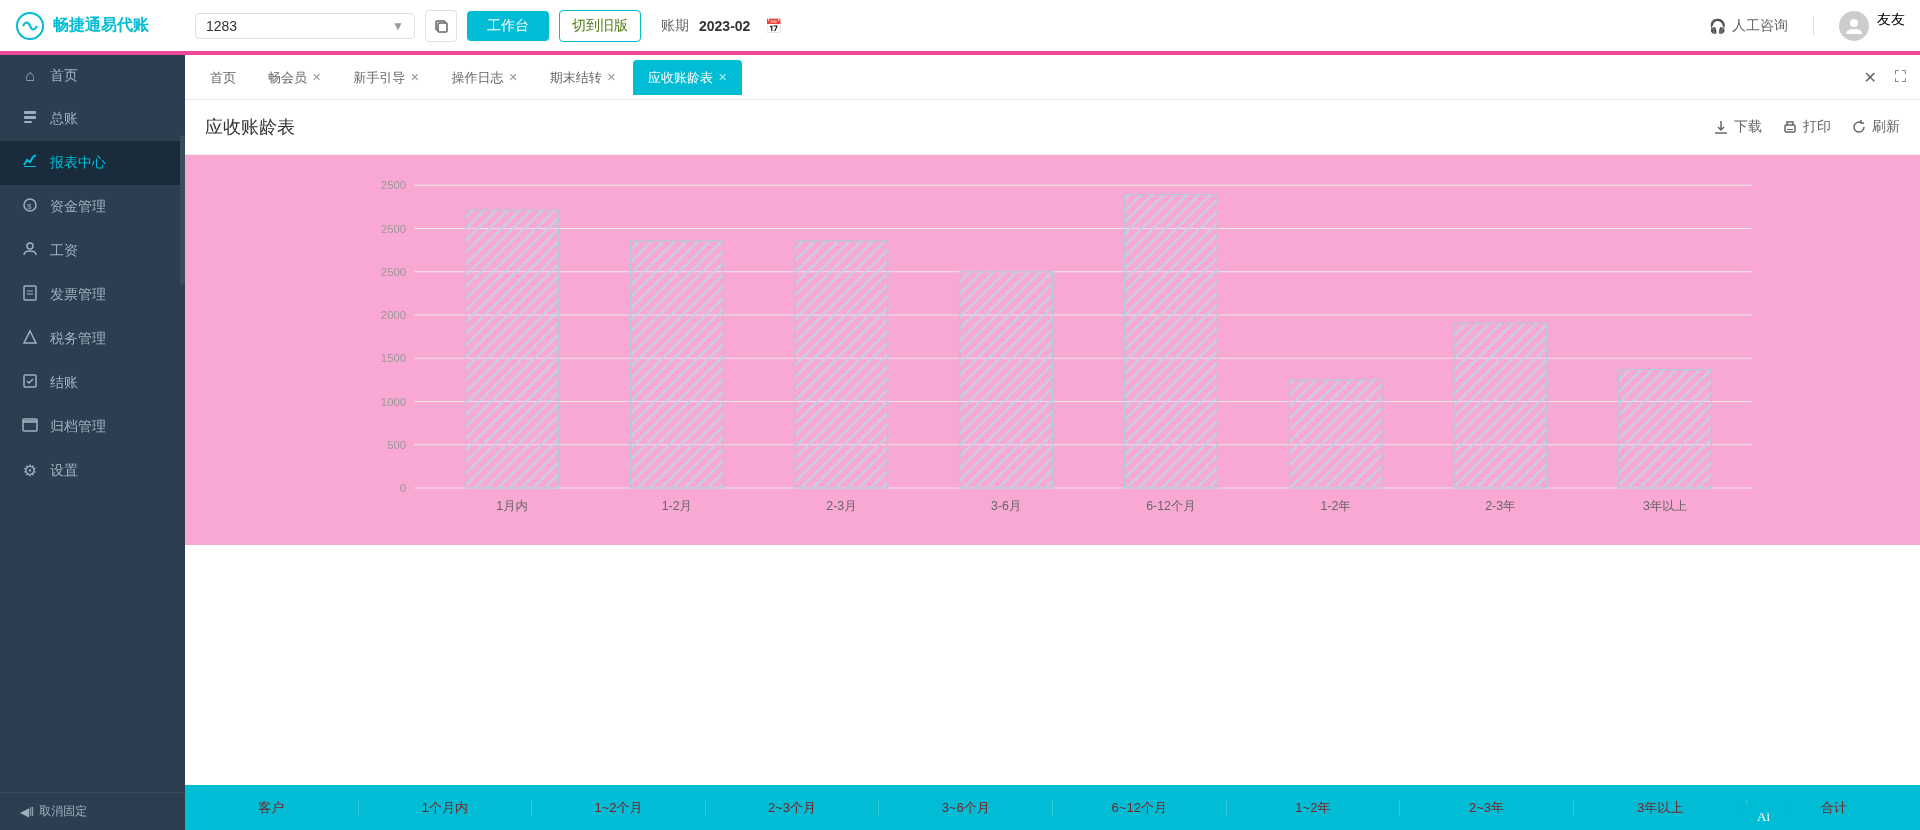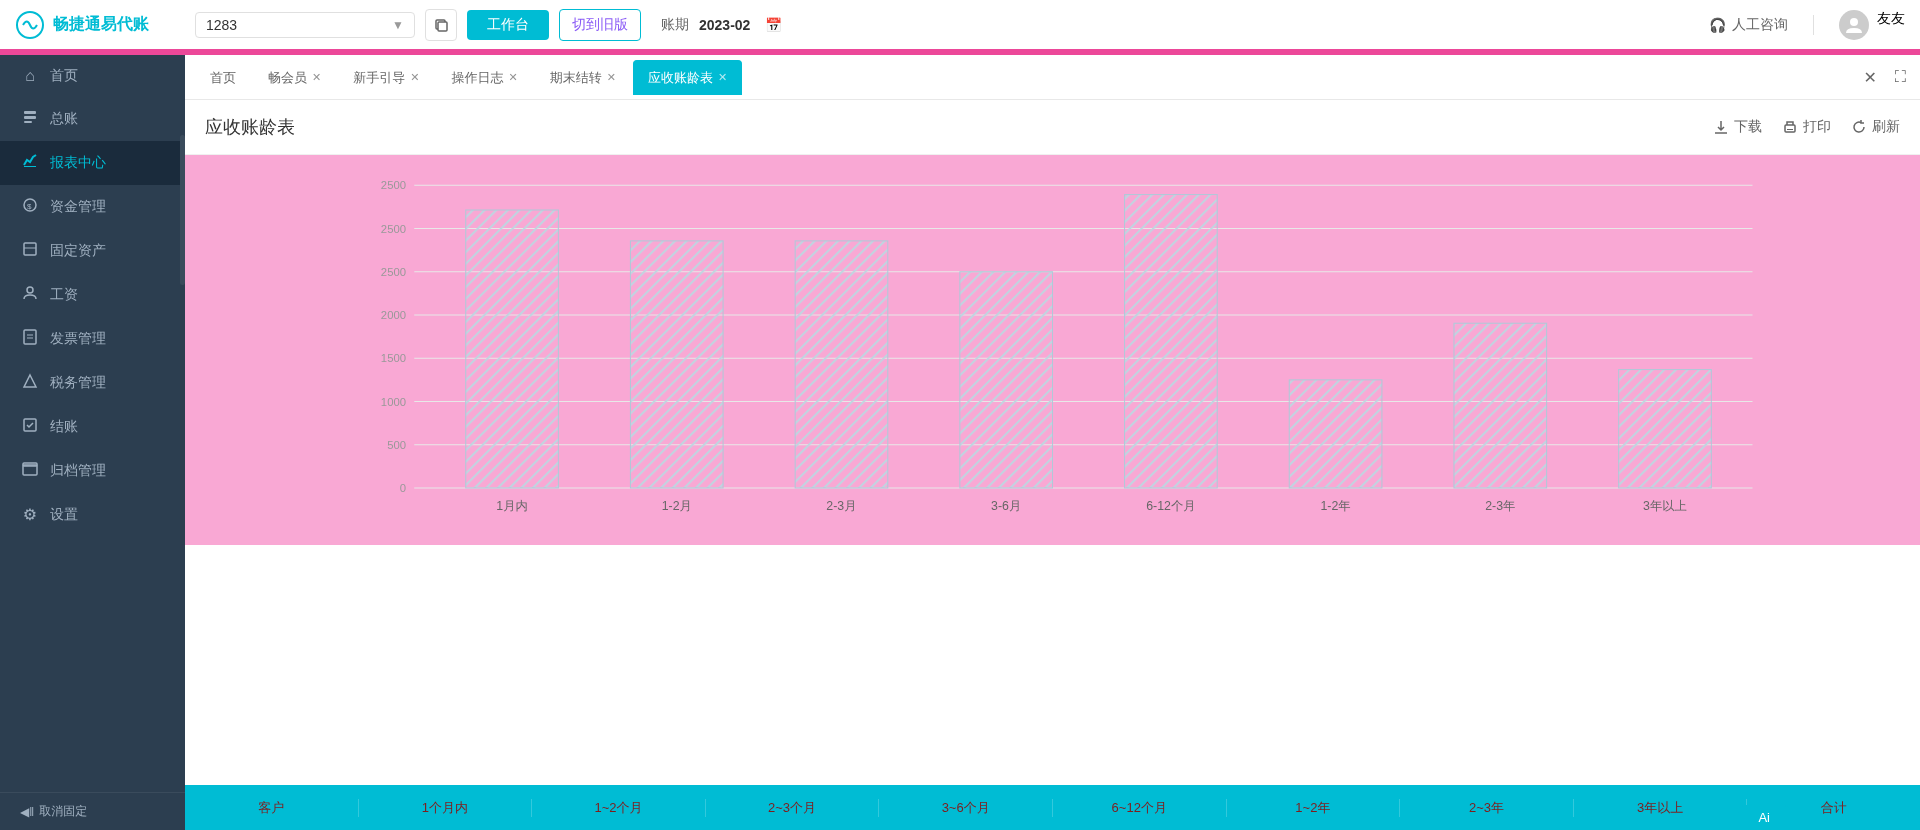--- a/index.html
+++ b/index.html
@@ -1,35 +1,35 @@
 <!DOCTYPE html>
 <html><head>
   <meta charset="utf-8">
   <style>
     * { margin: 0; padding: 0; box-sizing: border-box; }
     body { font-family: 'Microsoft YaHei', Arial, sans-serif; font-size: 14px; background: #f0f2f5; overflow: hidden; }
 
     
     .app-container { display: flex; flex-direction: column; height: 830px; width: 1920px; }
-    .top-header { display: flex; align-items: center; height: 55px; background: #fff; border-bottom: 6px solid #ec4899; padding: 16px 15px; gap: 10px; flex-shrink: 0; }
+    .top-header { display: flex; align-items: center; height: 55px; background: #fff; border-bottom: 4px solid #ec4899; padding: 16px 15px; gap: 10px; flex-shrink: 0; }
     .main-area { display: flex; flex: 1; overflow: hidden; }
     .sidebar { width: 185px; background: #2c3e50; flex-shrink: 0; display: flex; flex-direction: column; overflow: hidden; }
     .content-area { flex: 1; display: flex; flex-direction: column; background: #f0f2f5; overflow: hidden; }
     .tab-bar { background: #fff; border-bottom: 1px solid #e8e8e8; display: flex; align-items: center; padding: 0 10px; height: 45px; flex-shrink: 0; gap: 2px; }
     .page-content { flex: 1; overflow-y: auto; background: #fff; margin: 0; }
 
     
     .logo-area { display: flex; align-items: center; gap: 8px; color: #00bcd4; font-size: 16px; font-weight: bold; width: 170px; }
     .logo-icon { width: 30px; height: 30px; }
     .company-selector { display: flex; align-items: center; gap: 5px; border: 1px solid #e0e0e0; border-radius: 4px; padding: 4px 10px; min-width: 220px; background: #fff; cursor: pointer; }
     .company-name { flex: 1; color: #333; }
     .dropdown-arrow { color: #999; font-size: 12px; }
     .copy-btn { width: 32px; height: 32px; display: flex; align-items: center; justify-content: center; border: 1px solid #e0e0e0; border-radius: 4px; cursor: pointer; color: #666; background: #fff; }
     .workbench-btn { background: #00bcd4; color: #fff; border: none; padding: 6px 20px; border-radius: 4px; cursor: pointer; font-size: 14px; }
-    .switch-old-btn { border: 1px solid #00bcd4; color: #8b5cf6; background: #fff; padding: 6px 12px; border-radius: 4px; cursor: pointer; font-size: 14px; }
+    .switch-old-btn { border: 1px solid #00bcd4; color: #4d7c0f; background: #fff; padding: 6px 12px; border-radius: 4px; cursor: pointer; font-size: 14px; }
     .period-label { color: #666; margin-left: 10px; }
     .period-value { color: #333; font-weight: bold; }
     .calendar-icon { color: #00bcd4; cursor: pointer; margin-left: 5px; }
     .header-right { margin-left: auto; display: flex; align-items: center; gap: 20px; }
     .consult-btn { display: flex; align-items: center; gap: 5px; color: #666; cursor: pointer; }
     .user-area { display: flex; align-items: flex-start; gap: 8px; cursor: pointer; color: #000000; }
     .avatar { width: 30px; height: 30px; background: #ccc; border-radius: 50%; display: flex; align-items: center; justify-content: center; color: #fff; font-size: 12px; }
     .sidebar-item { display: flex; align-items: center; gap: 10px; padding: 12px 20px; color: #a0b0c0; cursor: pointer; transition: background 0.2s; }
     .sidebar-item.active { background: #1a2b3c; color: #00bcd4; }
     .sidebar-item .item-icon { font-size: 16px; width: 20px; text-align: center; }
@@ -54,21 +54,21 @@
     .chart-container { padding: 20px 30px; background: #f9a8d4; }
     .chart-inner { position: relative; height: 350px; }
     .chart-svg { width: 100%; height: 100%; }
 
     
     .table-footer { background: #00bcd4; color: #7f1d1d; display: flex; align-items: center; height: 45px; flex-shrink: 0; }
     .table-footer-cell { flex: 1; text-align: center; font-size: 13px; padding: 0 10px; border-right: 1px solid rgba(255,255,255,0.2); }
     .table-footer-cell:last-child { border-right: none; }
 
     
-    .ai-badge { position: fixed; bottom: 0; right: 130px; background: #00bcd4; color: #fff; padding: 5px 20px; border-radius: 8px 8px 0 0; font-size: 13px; cursor: pointer; }
+    .ai-badge { position: fixed; bottom: 0; right: 130px; background: #00bcd4; color: #fff; padding: 5px 20px; border-radius: 8px 8px 0 0; font-size: 13px; cursor: pointer; font-family: Liberation Serif, serif; }
 
     
     .header-divider { width: 1px; height: 20px; background: #e0e0e0; margin: 0 5px; }
   </style>
 </head>
 <body>
 
 <div class="app-container">
 
   <div class="top-header">
@@ -148,29 +148,20 @@
           <span class="item-label">报表中心</span>
         </div>
         <div class="sidebar-item">
           <span class="item-icon">
             <svg width="16" height="16" viewBox="0 0 16 16">
                 <circle cx="8" cy="8" r="6" fill="none" stroke="#a0b0c0" stroke-width="1.5"></circle>
                 <text x="5" y="12" font-size="8" fill="#a0b0c0">$</text>
               </svg>
           </span>
           <span class="item-label">资金管理</span>
-        </div>
-        <div class="sidebar-item">
-          <span class="item-icon">
-            <svg width="16" height="16" viewBox="0 0 16 16">
-                <rect x="2" y="2" width="12" height="12" rx="1" fill="none" stroke="#a0b0c0" stroke-width="1.5"></rect>
-                <line x1="2" y1="7" x2="14" y2="7" stroke="#a0b0c0" stroke-width="1"></line>
-              </svg>
-          </span>
-          <span class="item-label">固定资产</span>
         </div>
         <div class="sidebar-item">
           <span class="item-icon">
             <svg width="16" height="16" viewBox="0 0 16 16">
                 <circle cx="8" cy="5" r="3" fill="none" stroke="#a0b0c0" stroke-width="1.5"></circle>
                 <path d="M2 14 Q2 10 8 10 Q14 10 14 14" stroke="#a0b0c0" stroke-width="1.5" fill="none"></path>
               </svg>
           </span>
           <span class="item-label">工资</span>
         </div>

